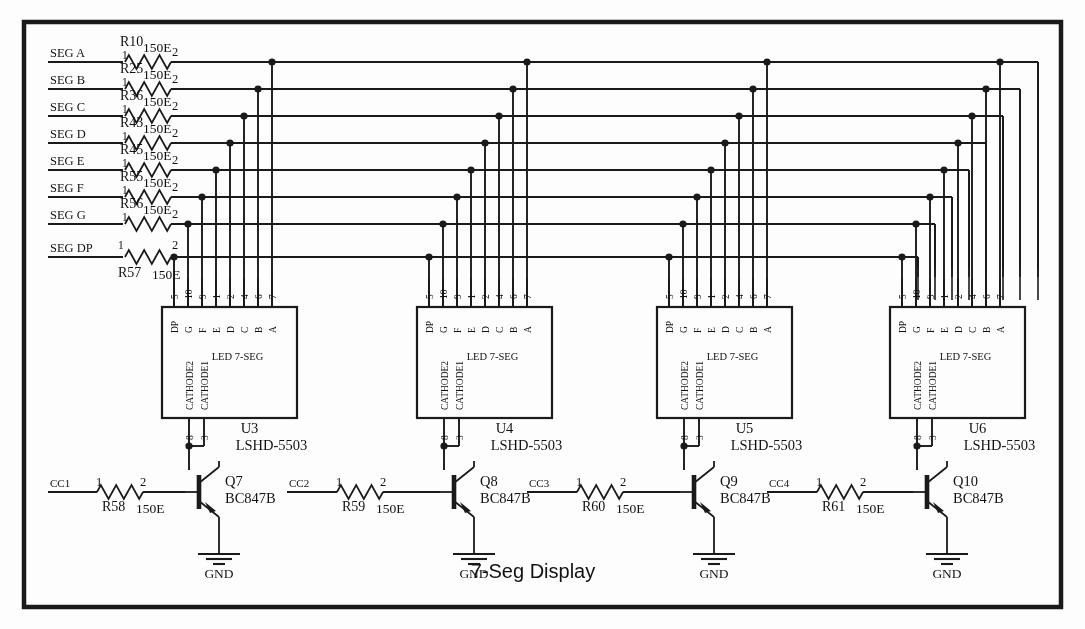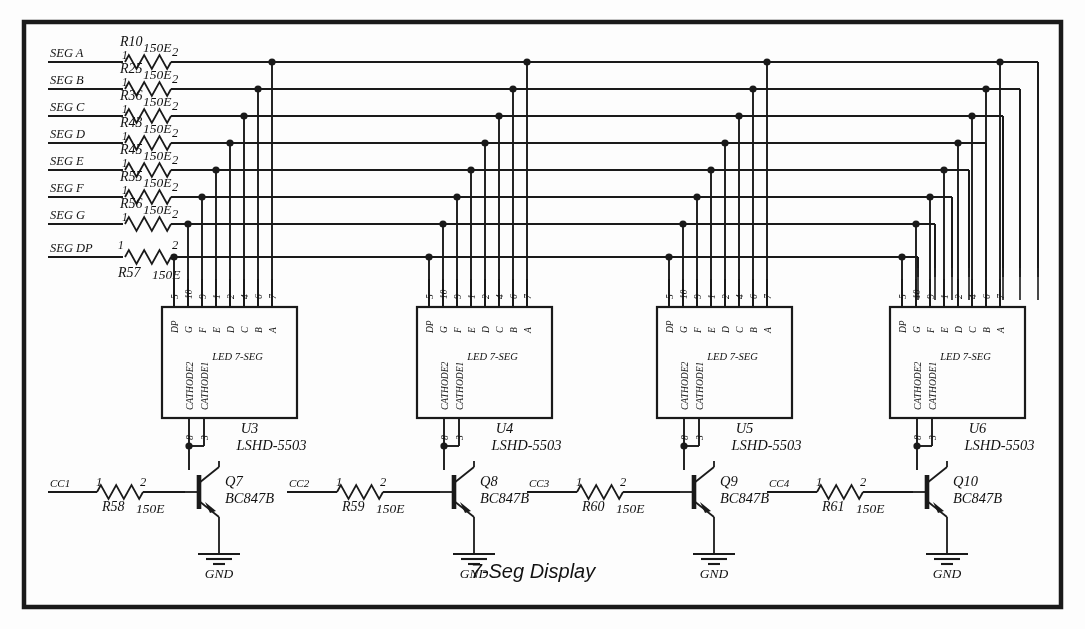--- a/index.html
+++ b/index.html
@@ -1,18 +1,18 @@
 <!DOCTYPE html>
 <html><head>
 <meta charset="utf-8">
 <style>
   html,body{margin:0;padding:0;background:#ffffff;}
   body{width:1085px;height:629px;overflow:hidden;
        font-family:"Liberation Serif",serif;}
-  #sheet{position:relative;width:1085px;height:629px;background:#fdfdfd;font-style:italic;}
+  #sheet{position:relative;width:1085px;height:629px;background:#fdfdfd;}
   svg{display:block;}
 </style>
 </head>
 <body>
 
 <div id="sheet">
 <svg id="svgroot" width="1085" height="629" viewBox="0 0 1085 629">
       <rect x="0" y="0" width="1085" height="629" fill="#fdfdfd"></rect>
       <rect x="24" y="22" width="1037" height="585" fill="none" stroke="#1a1a1a" stroke-width="4.5"></rect>
       <g>

